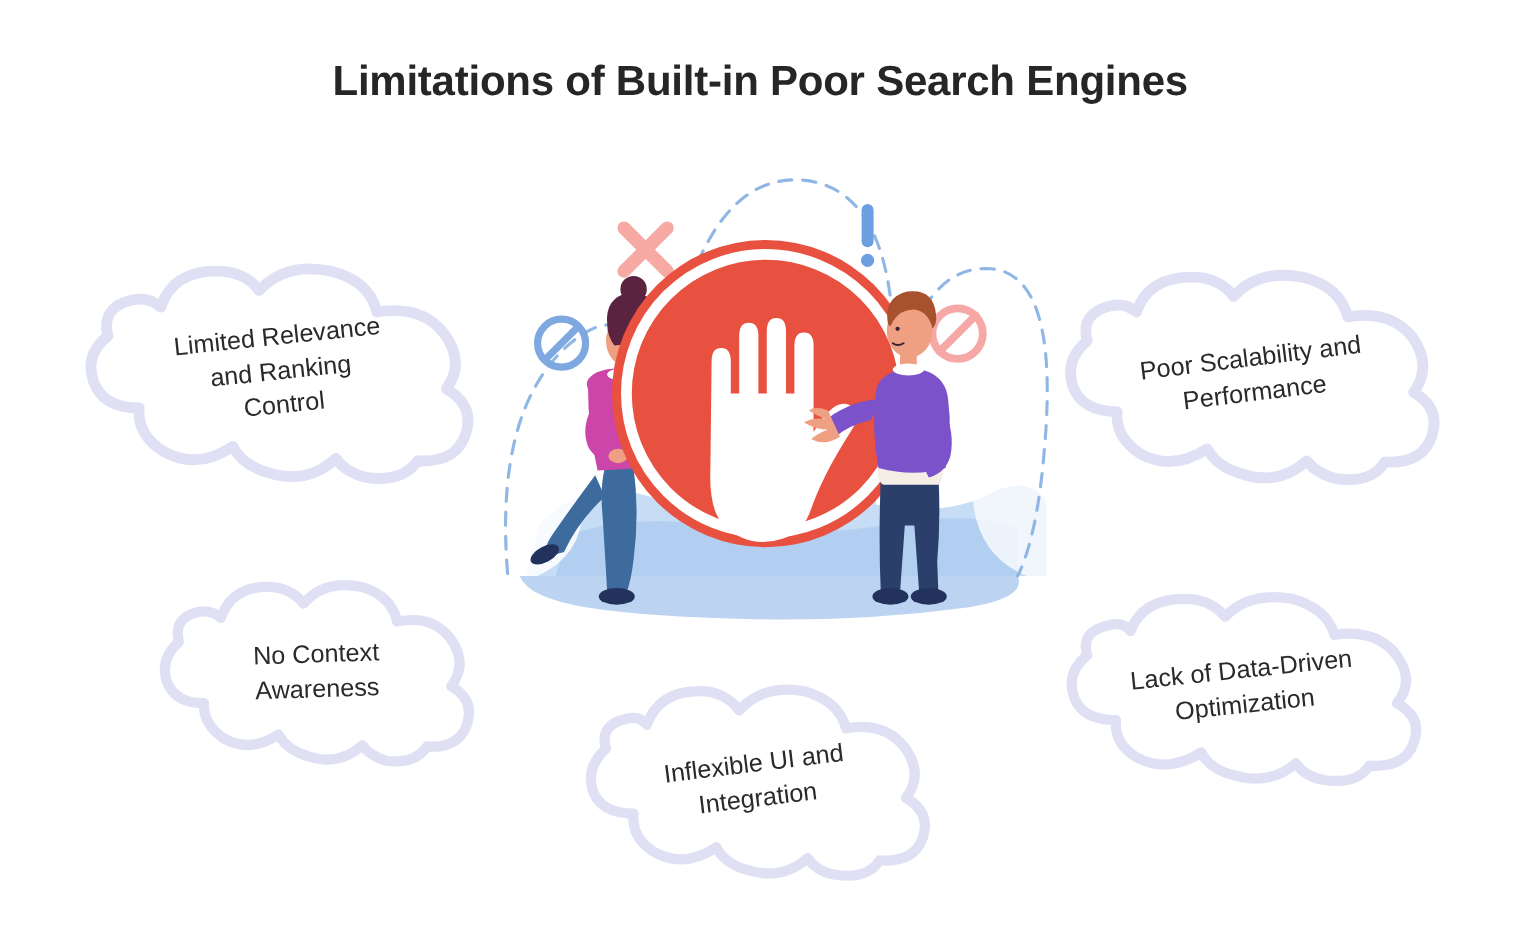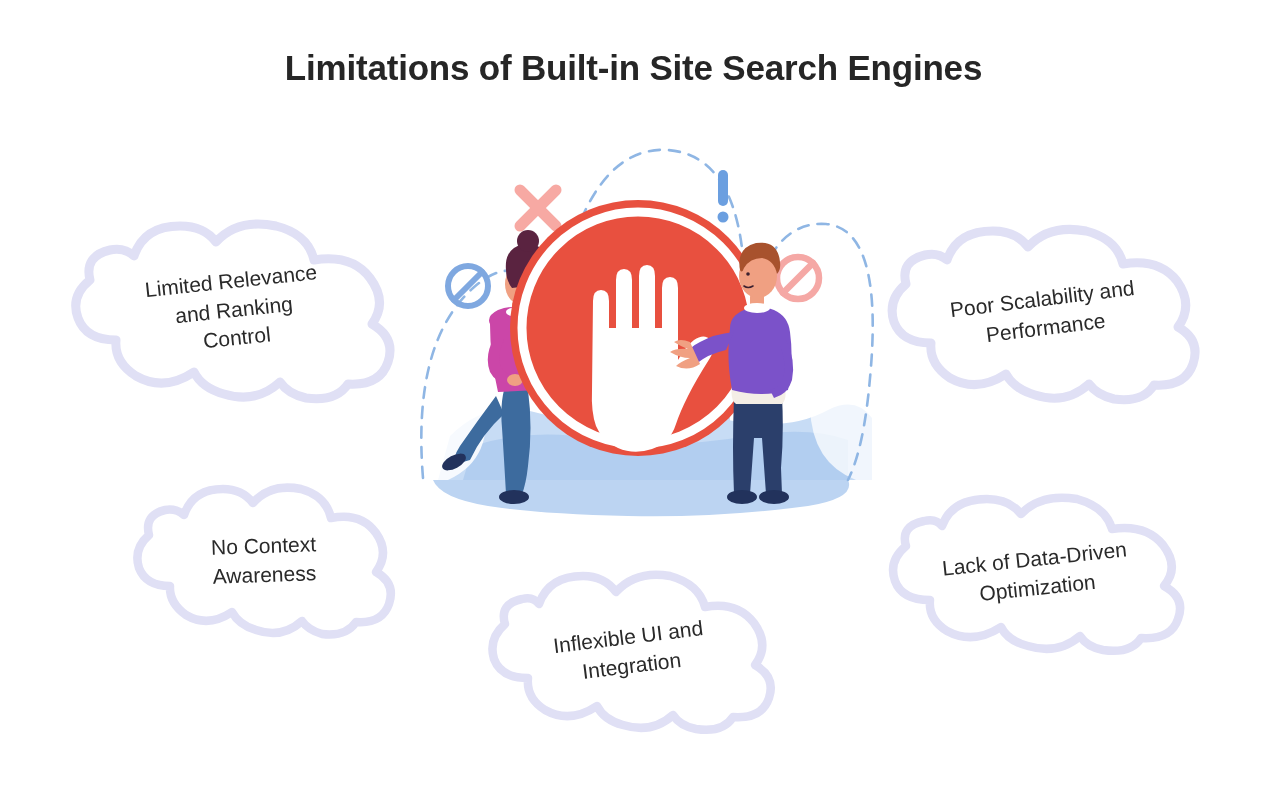--- a/index.html
+++ b/index.html
@@ -81,21 +81,21 @@
   #cloud-lack-data .cloud-text { transform: rotate(-6deg); }
 
   #cloud-inflexible-ui     { left: 452px; top: 565px; width: 356px; height: 174px; }
   #cloud-inflexible-ui .cloud-text { transform: rotate(-7deg); }
 </style>
 </head>
 <body>
 
 <div id="canvas">
 
-  <div id="page-title">Limitations of Built-in Site Search Engines</div>
+  <div id="page-title">Limitations of Built-in Poor Search Engines</div>
 
   <div id="illustration">
     <svg width="520" height="400" viewBox="0 0 520 400" xmlns="http://www.w3.org/2000/svg">
 
       <g>
         <path d="M170 160 Q175 110 260 100 Q345 110 352 165 L352 330 L170 330 Z" fill="#c7dcf5" opacity="0.95"></path>
         <path d="M72 308 Q110 270 160 285 Q205 298 250 290 Q300 282 350 292
                  Q410 304 450 282 Q478 268 494 290 L494 352 L60 352 Z" fill="#c7dcf5"></path>
         <path d="M95 318 Q150 300 215 310 Q290 322 370 308 Q430 298 470 312
                  L470 352 L85 352 Z" fill="#aecbee" opacity="0.85"></path>

